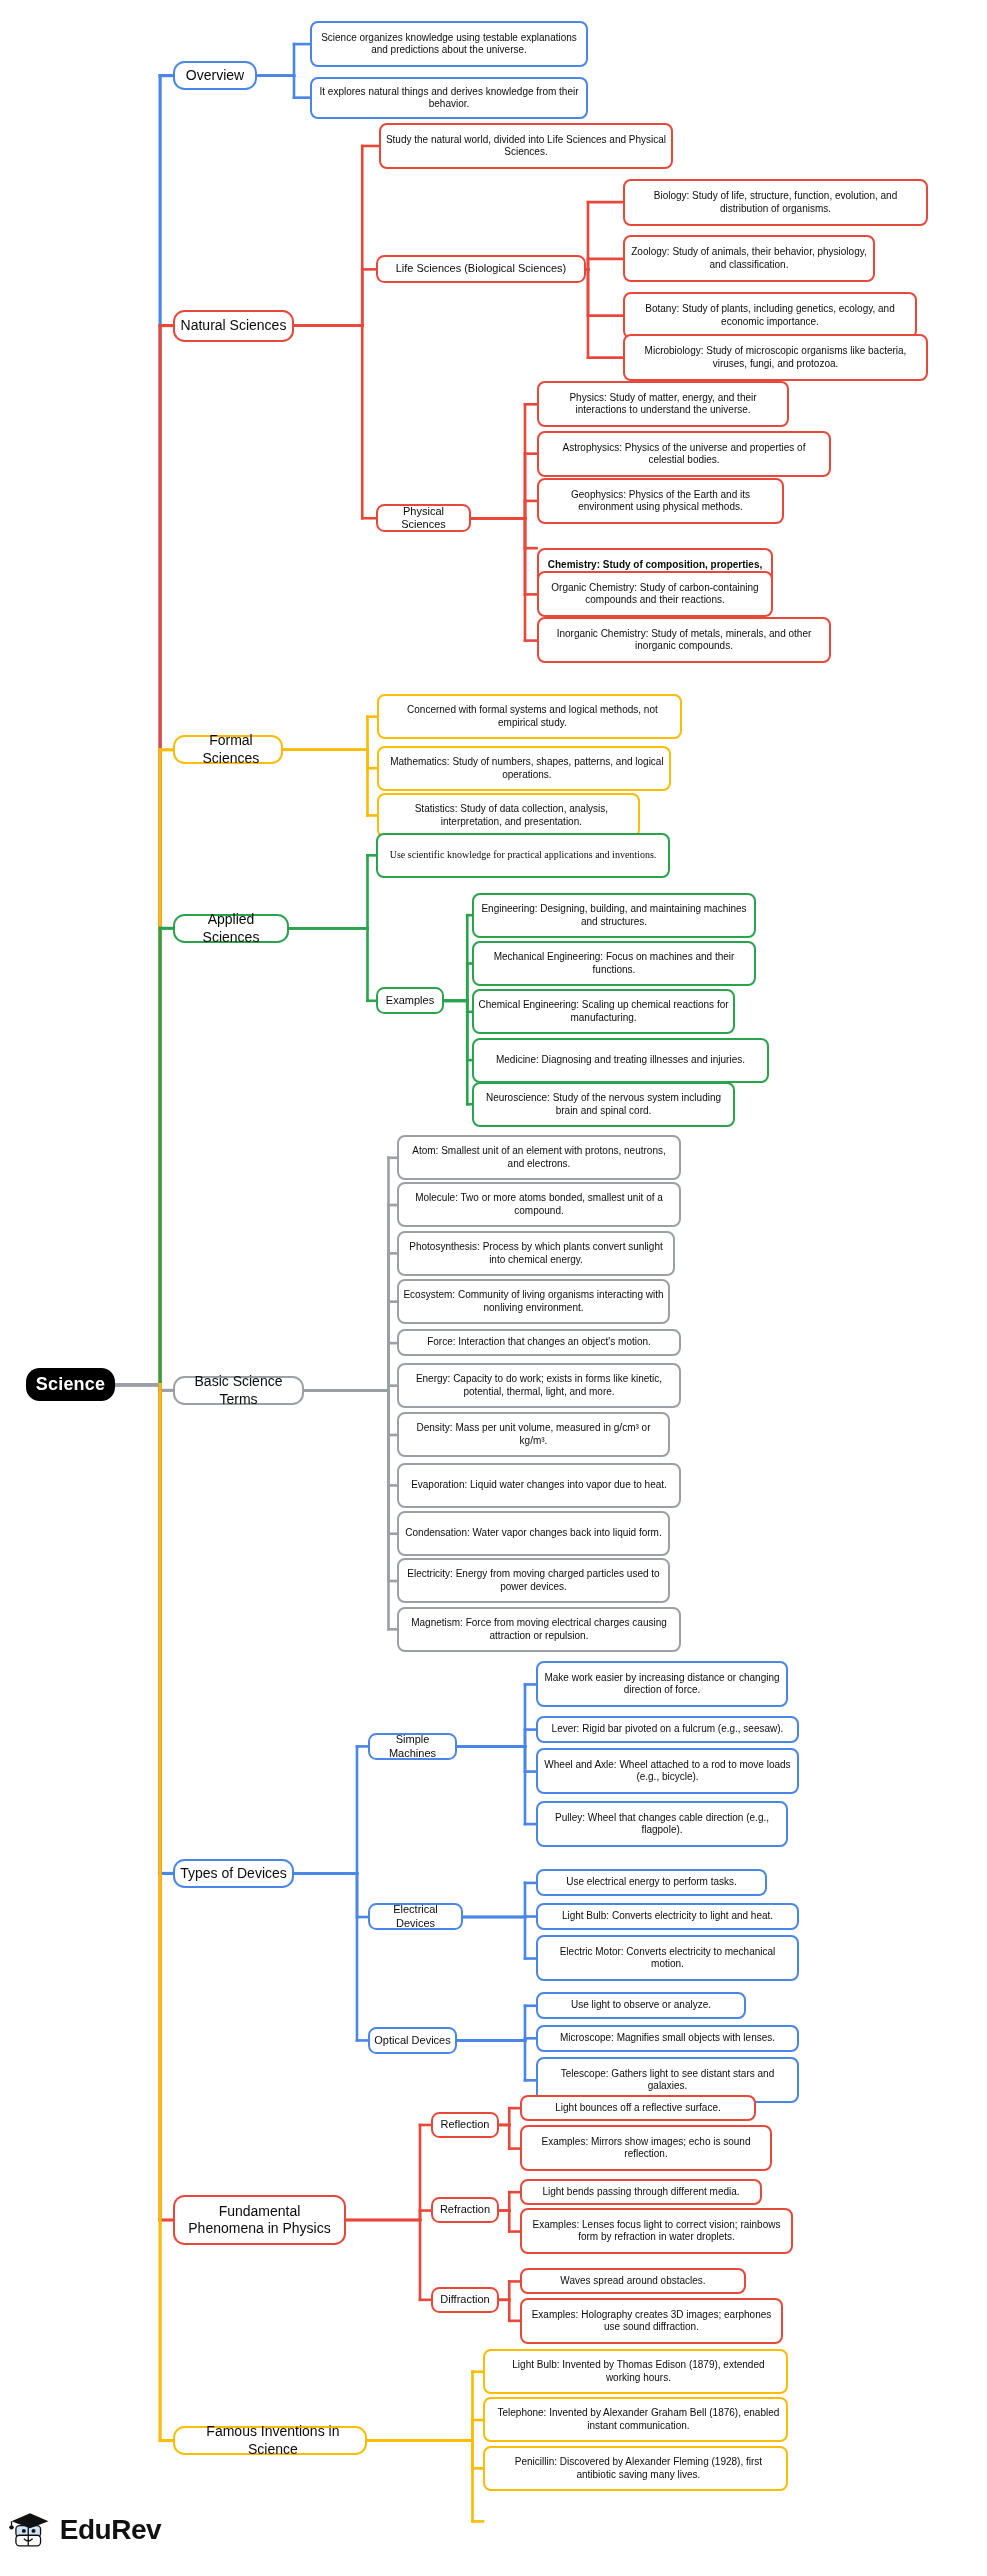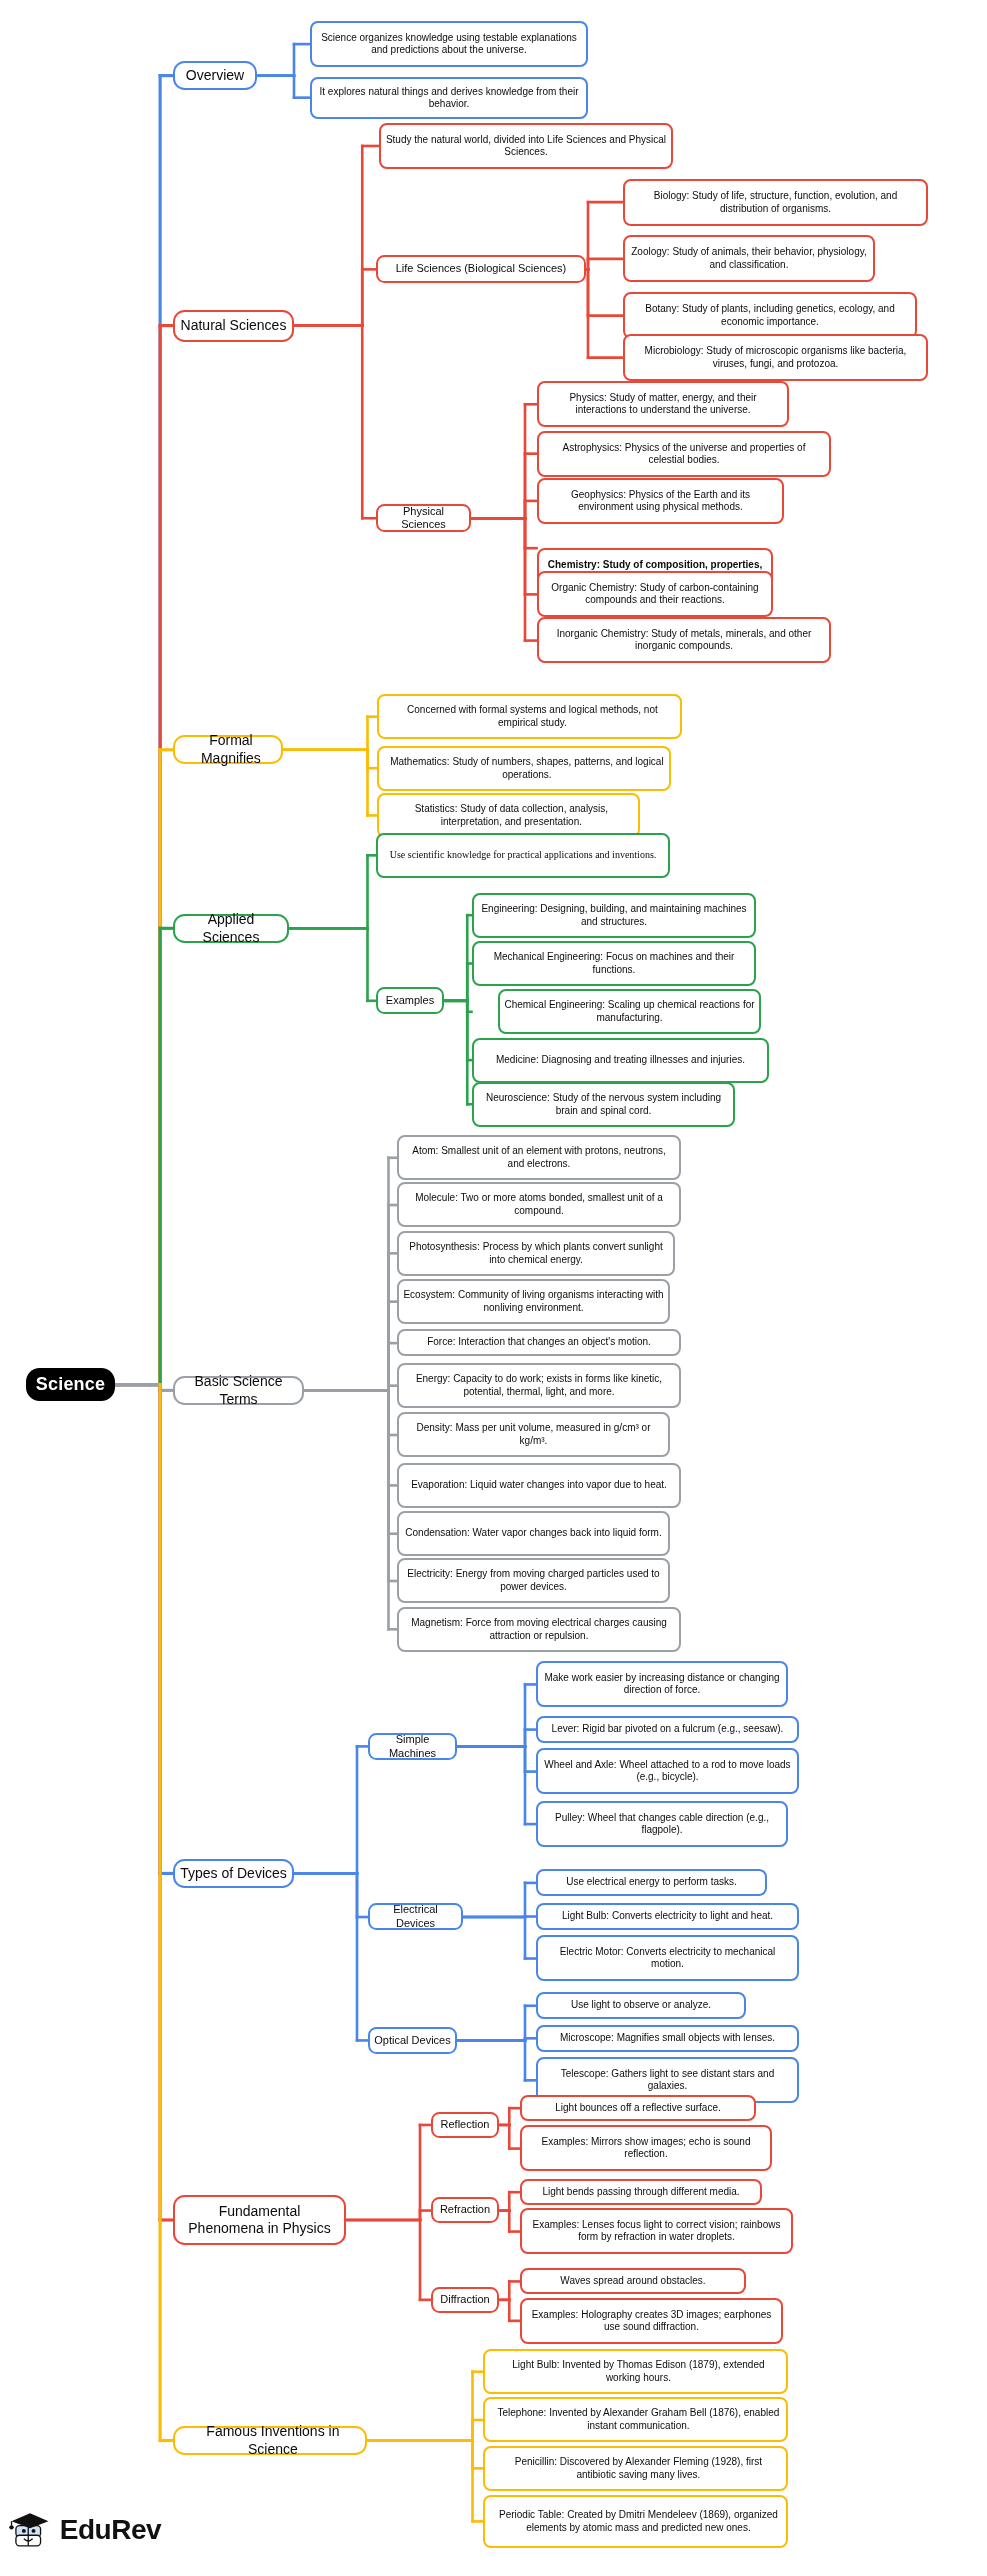--- a/index.html
+++ b/index.html
@@ -292,30 +292,30 @@
     <div class="node node leaf c-red" style="left: 623px; top: 235px; width: 252px; height: 47px;">Zoology: Study of animals, their behavior, physiology, and classification.</div>
     <div class="node node leaf c-red" style="left: 623px; top: 292px; width: 294px; height: 47px;">Botany: Study of plants, including genetics, ecology, and economic importance.</div>
     <div class="node node leaf c-red" style="left: 623px; top: 334px; width: 305px; height: 47px;">Microbiology: Study of microscopic organisms like bacteria, viruses, fungi, and protozoa.</div>
     <div class="node node lvl2 c-red" style="left: 376px; top: 504px; width: 95px; height: 28px;">Physical Sciences</div>
     <div class="node node leaf c-red" style="left: 537px; top: 381px; width: 252px; height: 46px;">Physics: Study of matter, energy, and their interactions to understand the universe.</div>
     <div class="node node leaf c-red" style="left: 537px; top: 431px; width: 294px; height: 46px;">Astrophysics: Physics of the universe and properties of celestial bodies.</div>
     <div class="node node leaf c-red" style="left: 537px; top: 478px; width: 247px; height: 46px;">Geophysics: Physics of the Earth and its environment using physical methods.</div>
     <div class="node node leaf c-red" style="left: 537px; top: 548px; width: 236px; height: 46px; font-weight: bold;">Chemistry: Study of composition, properties, and reactions of matter.</div>
     <div class="node node leaf c-red" style="left: 537px; top: 571px; width: 236px; height: 46px;">Organic Chemistry: Study of carbon-containing compounds and their reactions.</div>
     <div class="node node leaf c-red" style="left: 537px; top: 617px; width: 294px; height: 46px;">Inorganic Chemistry: Study of metals, minerals, and other inorganic compounds.</div>
-    <div class="node node lvl1 c-yellow" style="left: 173px; top: 735px; width: 110px; height: 29px;">Formal Magnifies</div>
+    <div class="node node lvl1 c-yellow" style="left: 173px; top: 735px; width: 110px; height: 29px;">Formal Sciences</div>
     <div class="node node leaf c-yellow" style="left: 377px; top: 694px; width: 305px; height: 45px;">Concerned with formal systems and logical methods, not empirical study.</div>
     <div class="node node leaf c-yellow" style="left: 377px; top: 746px; width: 294px; height: 45px;">Mathematics: Study of numbers, shapes, patterns, and logical operations.</div>
     <div class="node node leaf c-yellow" style="left: 377px; top: 793px; width: 263px; height: 45px;">Statistics: Study of data collection, analysis, interpretation, and presentation.</div>
     <div class="node node lvl1 c-green" style="left: 173px; top: 914px; width: 116px; height: 29px;">Applied Sciences</div>
     <div class="node node leaf c-green" style="left: 376px; top: 833px; width: 294px; height: 45px; font-family: Liberation Serif, serif;">Use scientific knowledge for practical applications and inventions.</div>
     <div class="node node lvl2 c-green" style="left: 376px; top: 987px; width: 68px; height: 27px;">Examples</div>
     <div class="node node leaf c-green" style="left: 472px; top: 893px; width: 284px; height: 45px;">Engineering: Designing, building, and maintaining machines and structures.</div>
     <div class="node node leaf c-green" style="left: 472px; top: 941px; width: 284px; height: 45px;">Mechanical Engineering: Focus on machines and their functions.</div>
-    <div class="node node leaf c-green" style="left: 472px; top: 989px; width: 263px; height: 45px; margin-left: 26px;">Chemical Engineering: Scaling up chemical reactions for manufacturing.</div>
+    <div class="node node leaf c-green" style="left: 472px; top: 989px; width: 263px; height: 45px;">Chemical Engineering: Scaling up chemical reactions for manufacturing.</div>
     <div class="node node leaf c-green" style="left: 472px; top: 1038px; width: 297px; height: 45px;">Medicine: Diagnosing and treating illnesses and injuries.</div>
     <div class="node node leaf c-green" style="left: 472px; top: 1082px; width: 263px; height: 45px;">Neuroscience: Study of the nervous system including brain and spinal cord.</div>
     <div class="node node lvl1 c-gray" style="left: 173px; top: 1376px; width: 131px; height: 29px;">Basic Science Terms</div>
     <div class="node node leaf c-gray" style="left: 397px; top: 1135px; width: 284px; height: 45px;">Atom: Smallest unit of an element with protons, neutrons, and electrons.</div>
     <div class="node node leaf c-gray" style="left: 397px; top: 1182px; width: 284px; height: 45px;">Molecule: Two or more atoms bonded, smallest unit of a compound.</div>
     <div class="node node leaf c-gray" style="left: 397px; top: 1231px; width: 278px; height: 45px;">Photosynthesis: Process by which plants convert sunlight into chemical energy.</div>
     <div class="node node leaf c-gray" style="left: 397px; top: 1279px; width: 273px; height: 45px;">Ecosystem: Community of living organisms interacting with nonliving environment.</div>
     <div class="node node leaf c-gray" style="left: 397px; top: 1329px; width: 284px; height: 27px; text-align: center;">Force: Interaction that changes an object's motion.</div>
     <div class="node node leaf c-gray" style="left: 397px; top: 1363px; width: 284px; height: 45px;">Energy: Capacity to do work; exists in forms like kinetic, potential, thermal, light, and more.</div>
     <div class="node node leaf c-gray" style="left: 397px; top: 1412px; width: 273px; height: 45px;">Density: Mass per unit volume, measured in g/cm³ or kg/m³.</div>
@@ -344,21 +344,20 @@
     <div class="node node lvl2 c-red" style="left: 431px; top: 2197px; width: 68px; height: 26px;">Refraction</div>
     <div class="node node leaf c-red" style="left: 520px; top: 2179px; width: 242px; height: 26px;">Light bends passing through different media.</div>
     <div class="node node leaf c-red" style="left: 520px; top: 2208px; width: 273px; height: 46px;">Examples: Lenses focus light to correct vision; rainbows form by refraction in water droplets.</div>
     <div class="node node lvl2 c-red" style="left: 431px; top: 2287px; width: 68px; height: 26px;">Diffraction</div>
     <div class="node node leaf c-red" style="left: 520px; top: 2268px; width: 226px; height: 26px;">Waves spread around obstacles.</div>
     <div class="node node leaf c-red" style="left: 520px; top: 2298px; width: 263px; height: 46px;">Examples: Holography creates 3D images; earphones use sound diffraction.</div>
     <div class="node node lvl1 c-yellow" style="left: 173px; top: 2426px; width: 194px; height: 29px;">Famous Inventions in Science</div>
     <div class="node node leaf c-yellow" style="left: 483px; top: 2349px; width: 305px; height: 45px;">Light Bulb: Invented by Thomas Edison (1879), extended working hours.</div>
     <div class="node node leaf c-yellow" style="left: 483px; top: 2397px; width: 305px; height: 45px;">Telephone: Invented by Alexander Graham Bell (1876), enabled instant communication.</div>
     <div class="node node leaf c-yellow" style="left: 483px; top: 2446px; width: 305px; height: 45px;">Penicillin: Discovered by Alexander Fleming (1928), first antibiotic saving many lives.</div>
-    <div class="node node leaf c-yellow" style="left: 483px; top: 2495px; width: 305px; height: 53px;">Periodic Table: Created by Dmitri Mendeleev (1869), organized elements by atomic mass and predicted new ones.</div>
   </div>
 
 <div id="logo">
   <svg class="mark" viewBox="0 0 100 100">
     <rect x="18" y="40" width="56" height="26" rx="8" fill="#cfe4f7" stroke="#111" stroke-width="3"></rect>
     <rect x="18" y="62" width="56" height="24" rx="8" fill="#ffffff" stroke="#111" stroke-width="3"></rect>
     <line x1="46" y1="40" x2="46" y2="86" stroke="#111" stroke-width="3"></line>
     <circle cx="36" cy="52" r="4.5" fill="#111"></circle>
     <circle cx="58" cy="52" r="4.5" fill="#111"></circle>
     <path d="M36 70 q10 10 20 0" fill="none" stroke="#111" stroke-width="3"></path>

